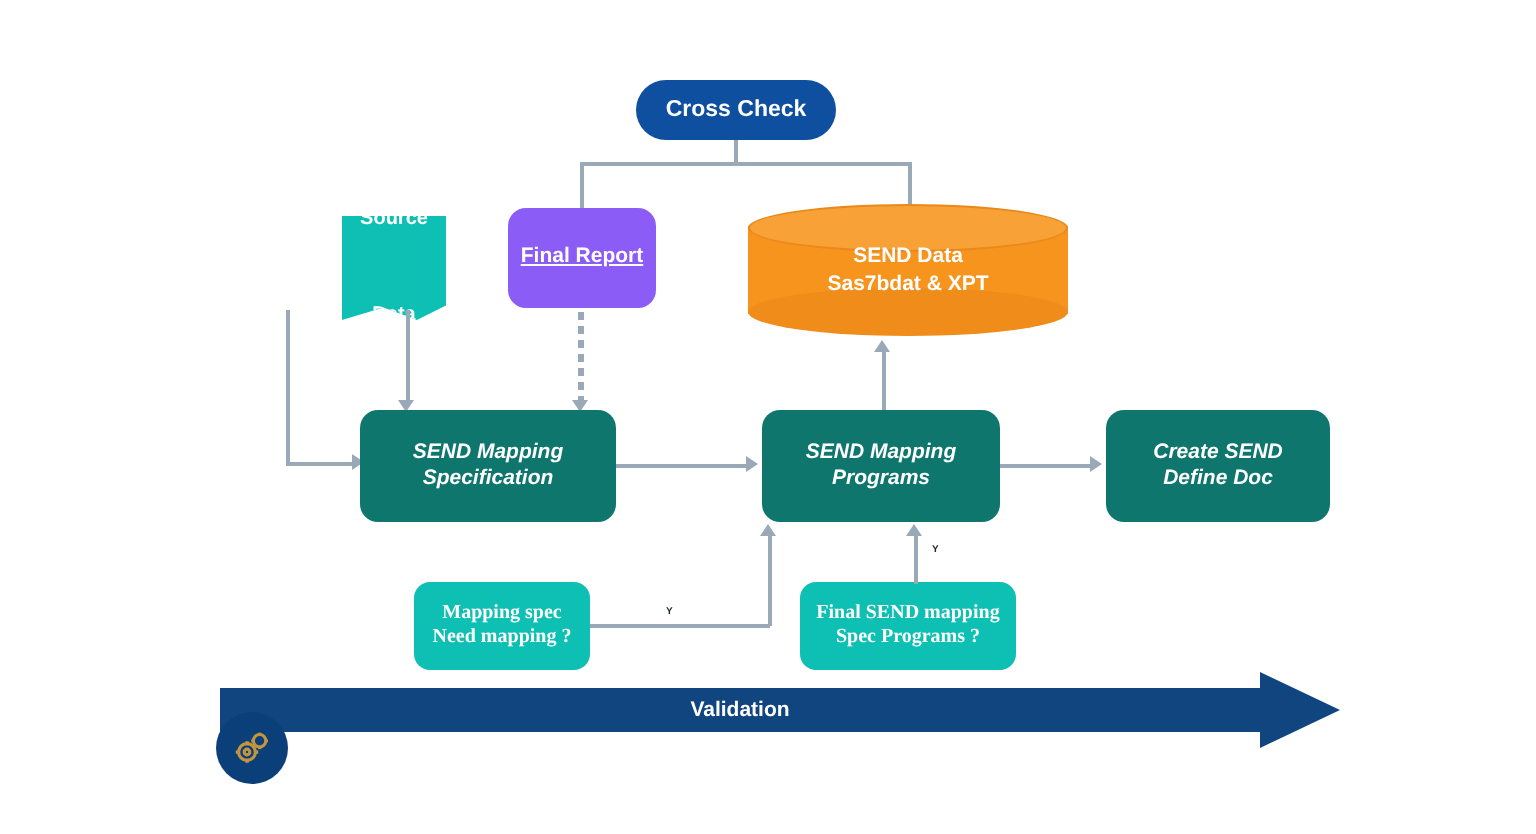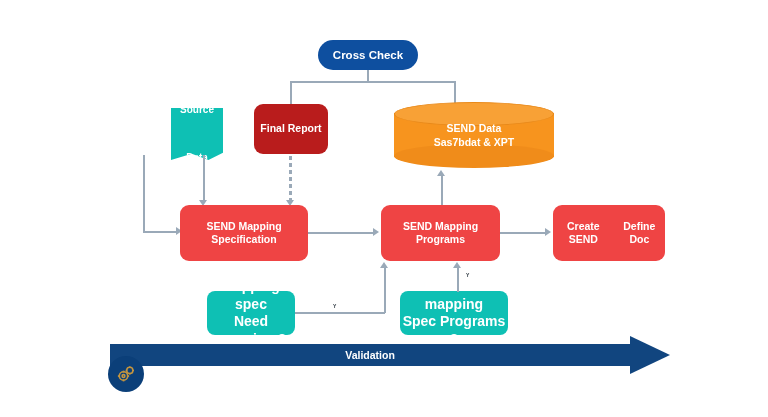--- a/index.html
+++ b/index.html
@@ -11,34 +11,34 @@
   #canvas{position:relative;width:672px;height:417px;background:#ffffff;}
 
   .node{position:absolute;box-sizing:border-box;display:flex;align-items:center;
         justify-content:center;text-align:center;color:#ffffff;font-weight:700;
         line-height:1.25;}
 
   
   .pill{background:#0e4f9f;border-radius:999px;font-size:11.5px;}
 
   
-  .process{background:#ef4444;border-radius:9px;font-size:10.5px;}
+  .process{background:#0f766e;border-radius:9px;font-size:10.5px;font-style:italic;}
 
   
-  .decision{background:#0ec0b4;border-radius:8px;font-size:14px;}
+  .decision{background:#0ec0b4;border-radius:8px;font-size:10px;font-family:Liberation Serif, serif;}
 
   
-  .orange{background:#b91c1c;border-radius:9px;font-size:10.5px;}
+  .orange{background:#8b5cf6;border-radius:9px;font-size:10.5px;text-decoration:underline;}
 
   
   .doc{background:#0ec0b4;font-size:10px;
        clip-path:polygon(0 0,100% 0,100% 86%,72% 100%,40% 88%,0 100%);}
 
   
-  .cyl{position:absolute;margin-left:20px;}
+  .cyl{position:absolute;}
   .cyl .body{position:absolute;left:0;right:0;top:11px;bottom:11px;
              background:#f7941e;}
   .cyl .top{position:absolute;left:0;right:0;top:0;height:24px;border-radius:50%;
             background:#f8a136;border:1px solid #e8891a;box-sizing:border-box;}
   .cyl .bot{position:absolute;left:0;right:0;bottom:0;height:24px;border-radius:50%;
             background:#f08c1a;}
   .cyl .label{position:absolute;left:0;right:0;top:0;bottom:0;display:flex;
               flex-direction:column;align-items:center;justify-content:center;
               color:#fff;font-weight:700;font-size:10.5px;line-height:1.35;}
 
@@ -132,21 +132,21 @@
   <div class="ah ah-r" style="left:373px;top:228px;"></div>
 
   <div class="node process" style="left:381px;top:205px;width:119px;height:56px;flex-direction:column;">
     <span>SEND Mapping</span>
     <span>Programs</span>
   </div>
 
   <div class="ln lnh" style="left:500px;top:232px;width:46px;"></div>
   <div class="ah ah-r" style="left:545px;top:228px;"></div>
 
-  <div class="node process" style="left:553px;top:205px;width:112px;height:56px;flex-direction:row;">
+  <div class="node process" style="left:553px;top:205px;width:112px;height:56px;flex-direction:column;">
     <span>Create SEND</span>
     <span>Define Doc</span>
   </div>
 
   <div class="node decision" style="left:207px;top:291px;width:88px;height:44px;flex-direction:column;">
     <span>Mapping spec</span>
     <span>Need mapping ?</span>
   </div>
 
   <div class="ln lnh" style="left:295px;top:312px;width:90px;"></div>

